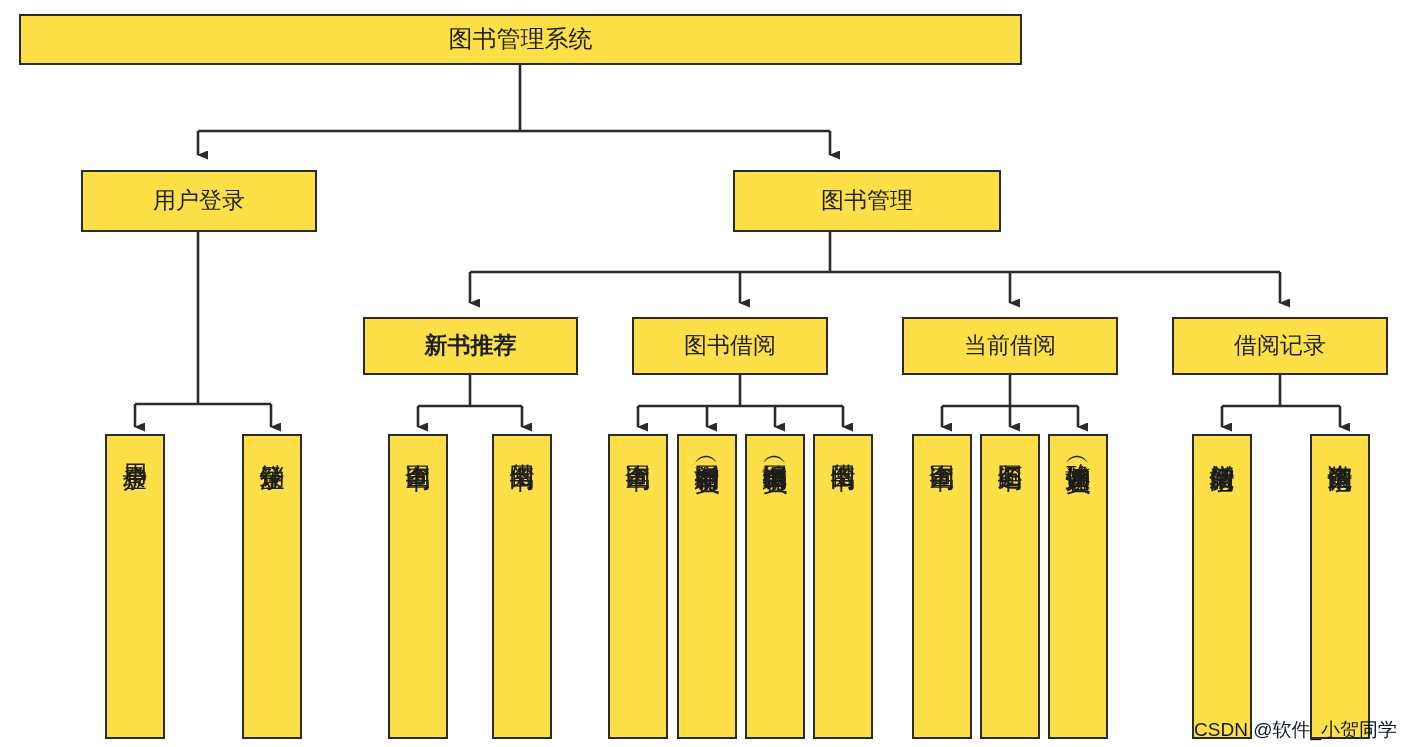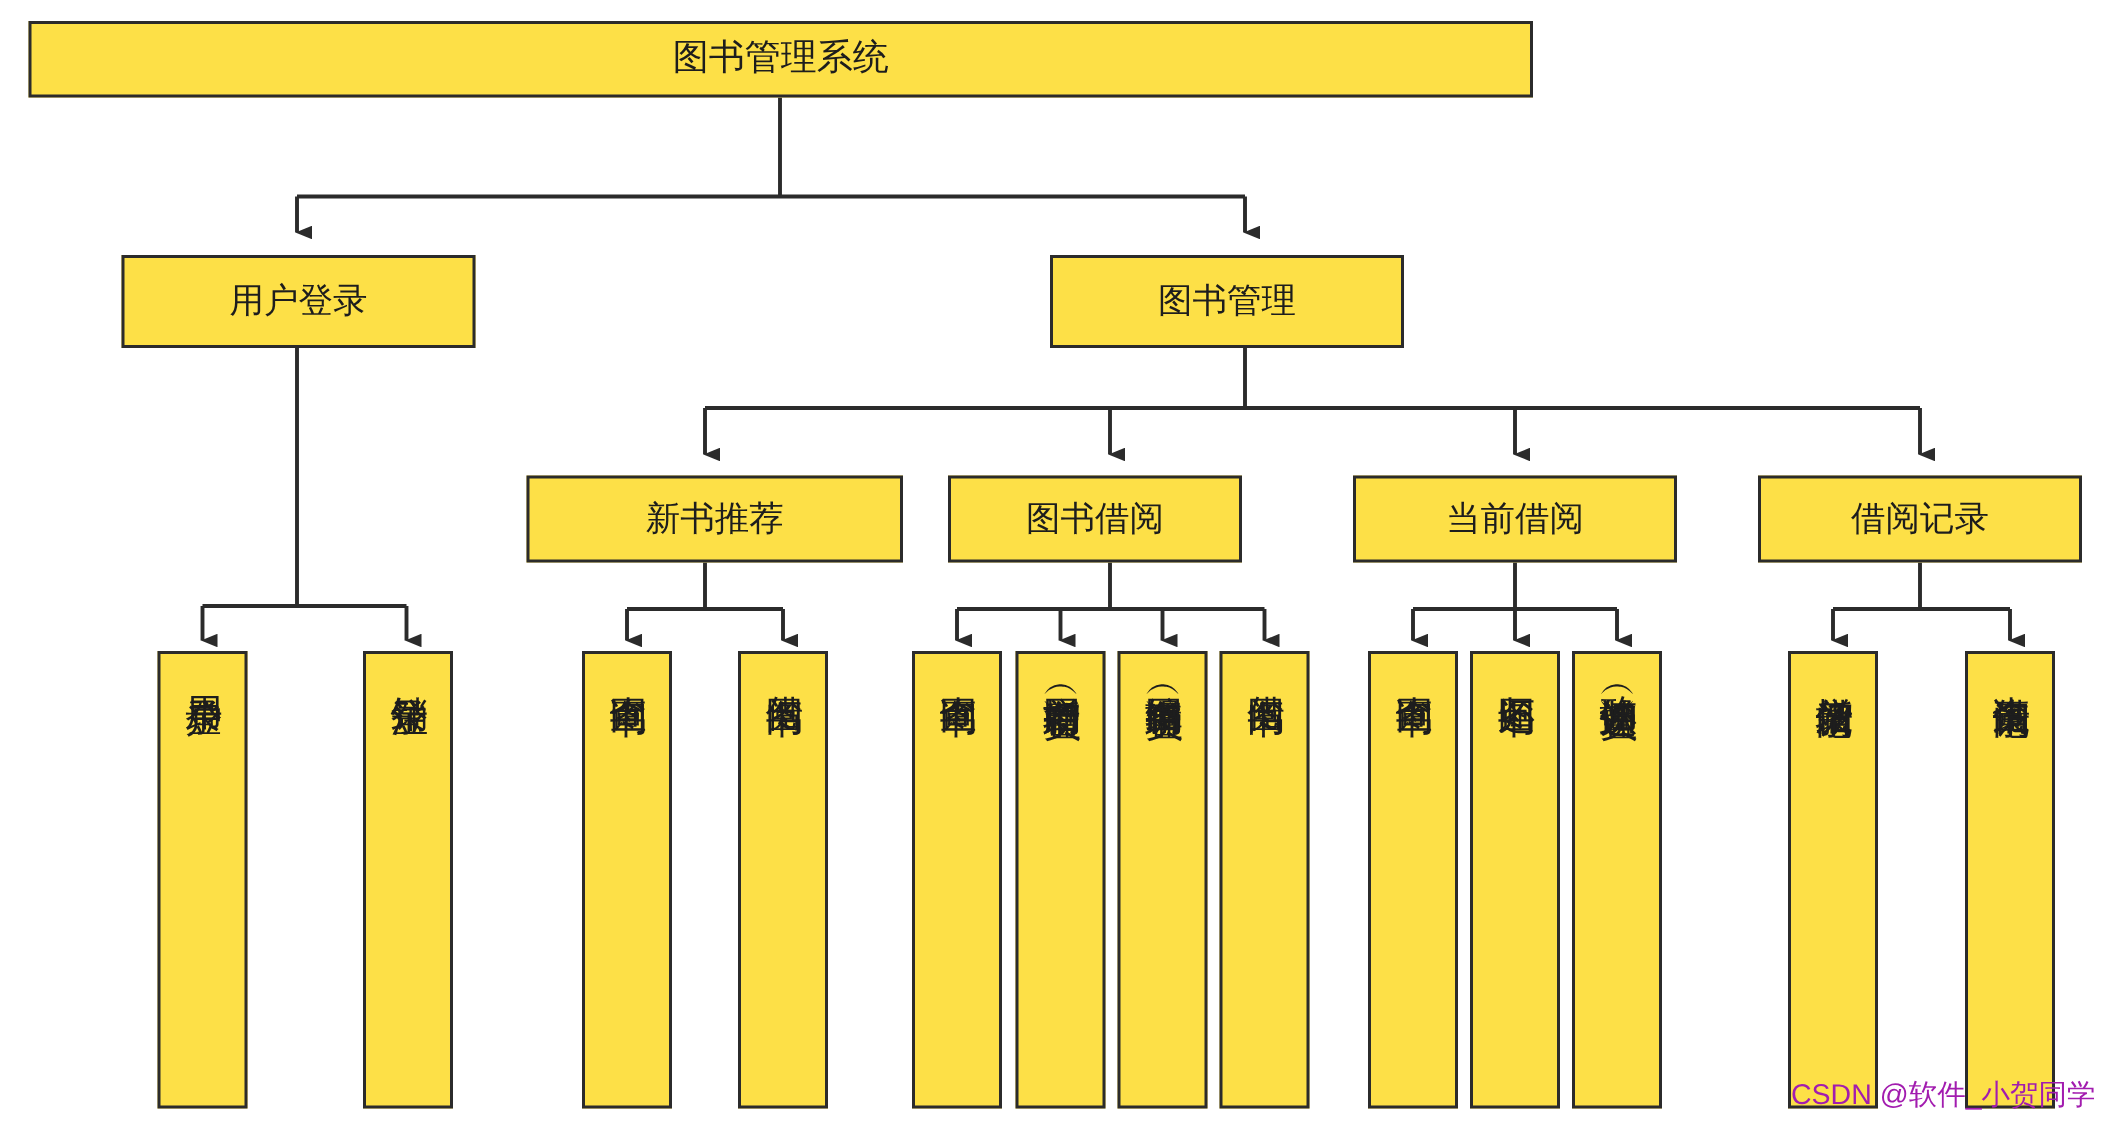--- a/index.html
+++ b/index.html
@@ -55,21 +55,21 @@
     text-orientation: upright;
     letter-spacing: 1px;
     line-height: 1.0;
     white-space: normal;
   }
   .watermark {
     position: absolute;
     right: 8px;
     bottom: 4px;
     font-size: 19px;
-    color: #a21caf;
+    color: #0f172a;
     z-index: 5;
     white-space: pre;
   }
 </style>
 </head>
 <body>
 
 <div id="canvas">
 
   <svg id="edges" viewBox="0 0 1405 747">
@@ -122,25 +122,25 @@
     </g>
   </svg>
 
   <div class="node root" style="left:19px; top:14px; width:1003px; height:51px;">
     <span class="label">图书管理系统</span>
   </div>
 
   <div class="node lvl2" style="left:81px; top:170px; width:236px; height:62px;">
     <span class="label">用户登录</span>
   </div>
-  <div class="node lvl2" style="left:700px; top:170px; width:236px; height:62px;">
+  <div class="node lvl2" style="left:733px; top:170px; width:268px; height:62px;">
     <span class="label">图书管理</span>
   </div>
 
-  <div class="node lvl3" style="left:351px; top:317px; width:251px; height:58px;">
+  <div class="node lvl3" style="left:363px; top:317px; width:215px; height:58px;font-weight:bold;">
     <span class="label">新书推荐</span>
   </div>
   <div class="node lvl3" style="left:632px; top:317px; width:196px; height:58px;">
     <span class="label">图书借阅</span>
   </div>
   <div class="node lvl3" style="left:902px; top:317px; width:216px; height:58px;">
     <span class="label">当前借阅</span>
   </div>
   <div class="node lvl3" style="left:1172px; top:317px; width:216px; height:58px;">
     <span class="label">借阅记录</span>

